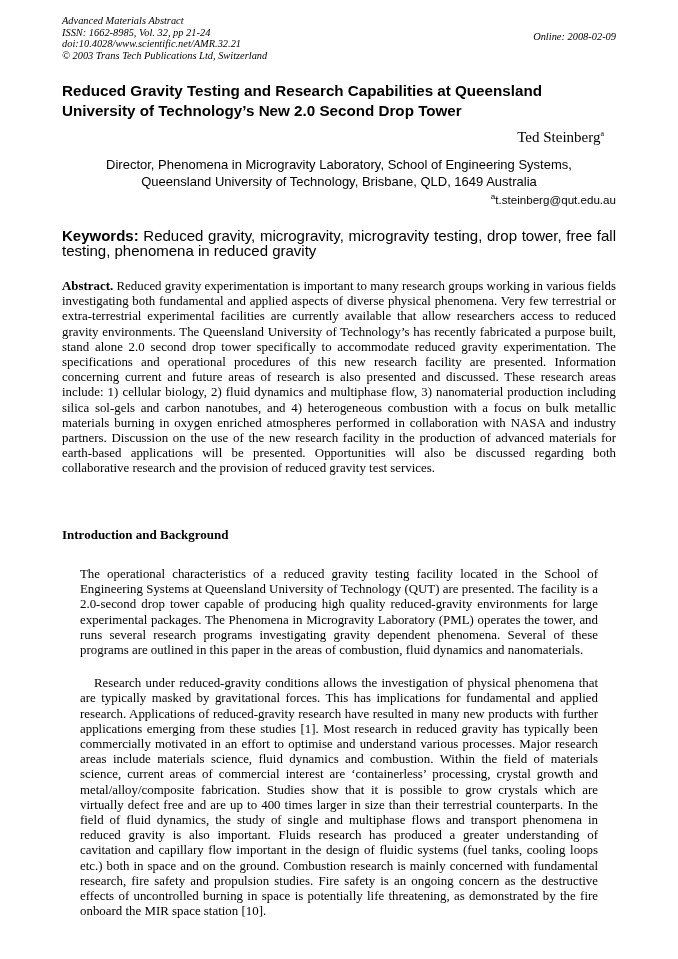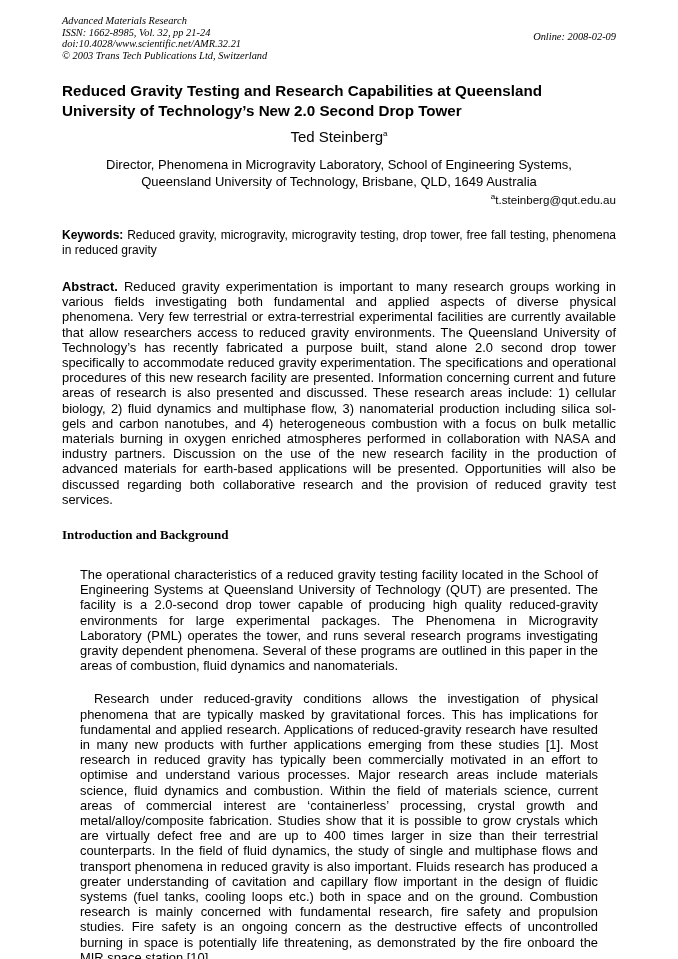--- a/index.html
+++ b/index.html
@@ -6,50 +6,50 @@
     body { width: 678px; height: 959px; position: relative; overflow: hidden; color: #000; }
     .page { position: absolute; left: 0; top: 0; width: 678px; height: 959px; }
 
     .header { position: absolute; left: 62px; top: 15px; width: 554px;
       font-family: "Liberation Serif", serif; font-style: italic; font-size: 10.4px; line-height: 11.6px; }
     .header .left div { white-space: nowrap; }
     .header .right { position: absolute; right: 0; top: 16px; white-space: nowrap; }
 
     .title { position: absolute; left: 62px; top: 81px; width: 554px; text-align: left;
       font-family: "Liberation Sans", sans-serif; font-weight: bold; font-size: 15.2px; line-height: 20px; }
-    .author { position: absolute; left: 62px; top: 128px; width: 554px; text-align: center;
-      font-family: Liberation Sans, sans-serif; font-size: 15px; line-height: 18px; }
+    .author { position: absolute; left: 50px; top: 128px; width: 554px; text-align: right;
+      font-family: Liberation Serif, serif; font-size: 15px; line-height: 18px; }
     .author sup, .email sup { font-size: 8px; vertical-align: super; line-height: 0; }
     .affil { position: absolute; left: 62px; top: 156px; width: 554px; text-align: center;
       font-family: "Liberation Sans", sans-serif; font-size: 13px; line-height: 17px; }
     .email { position: absolute; left: 62px; top: 192px; width: 554px; text-align: right;
       font-family: "Liberation Sans", sans-serif; font-size: 11.6px; line-height: 16px; }
 
     .keywords { position: absolute; left: 62px; top: 228px; width: 554px; text-align: justify;
-      font-family: "Liberation Sans", sans-serif; font-size: 12px; line-height: 15px; }
+      font-family: "Liberation Sans", sans-serif; font-size: 15px; line-height: 15px; }
     .keywords b { font-weight: bold; }
 
-    .serif { font-family: Liberation Sans, sans-serif; font-size: 12.9px; line-height: 15.2px; text-align: justify; }
+    .serif { font-family: Liberation Serif, serif; font-size: 12.9px; line-height: 15.2px; text-align: justify; }
     .abstract { position: absolute; left: 62px; top: 279px; width: 554px; }
     .abstract b { font-weight: bold; }
 
     .section-heading { position: absolute; left: 62px; top: 527px; width: 554px;
       font-family: "Liberation Serif", serif; font-weight: bold; font-size: 13px; line-height: 16px; }
     .intro { position: absolute; left: 62px; top: 549px; width: 554px; }
     .intro p { margin: 18px; }
     .intro p.indent { text-indent: 14px; }
   </style>
 </head>
 <body>
 
 <div class="page">
 
   <div class="header">
     <div class="left">
-      <div>Advanced Materials Research</div>
+      <div>Advanced Materials Abstract</div>
       <div>ISSN: 1662-8985, Vol. 32, pp 21-24</div>
       <div>doi:10.4028/www.scientific.net/AMR.32.21</div>
       <div>© 2003 Trans Tech Publications Ltd, Switzerland</div>
     </div>
     <div class="right">Online: 2008-02-09</div>
   </div>
 
   <div class="title">
     <div>Reduced Gravity Testing and Research Capabilities at Queensland</div>
     <div>University of Technology’s New 2.0 Second Drop Tower</div>

